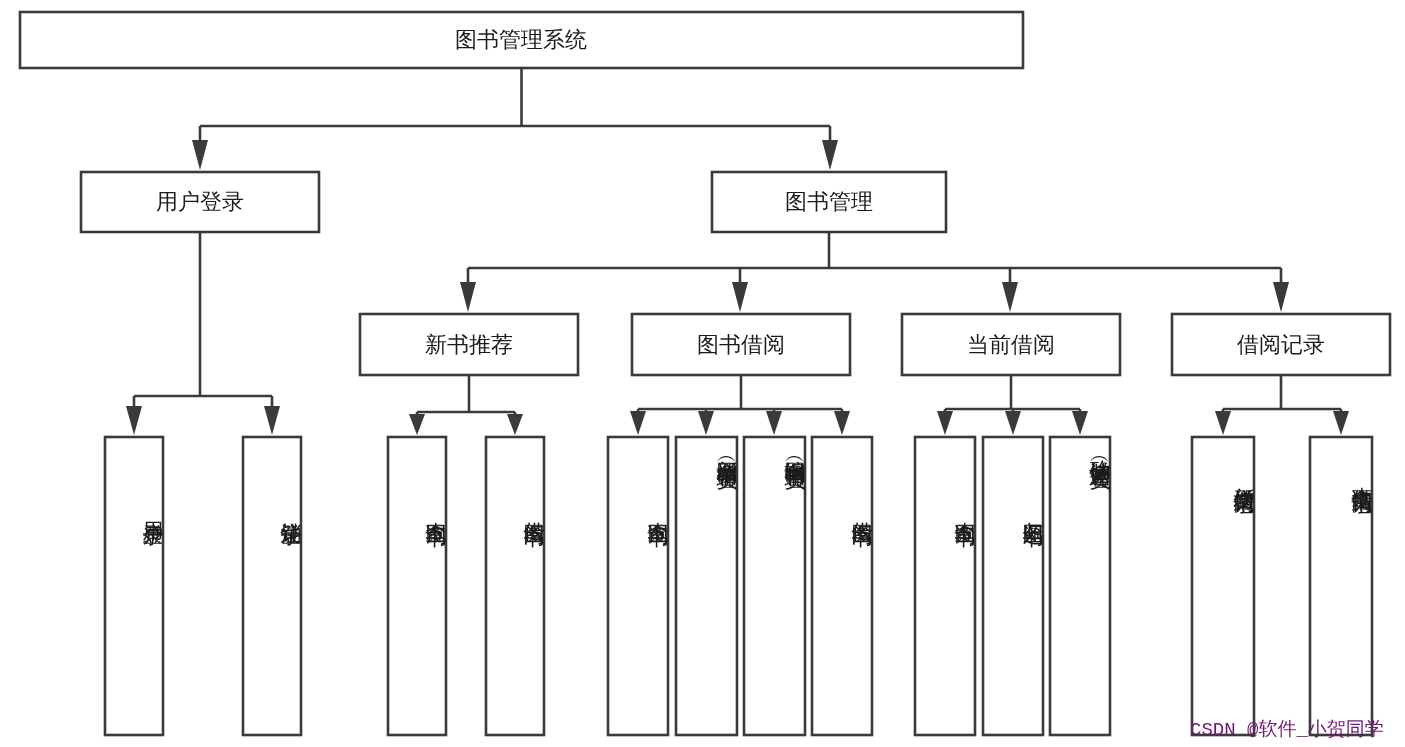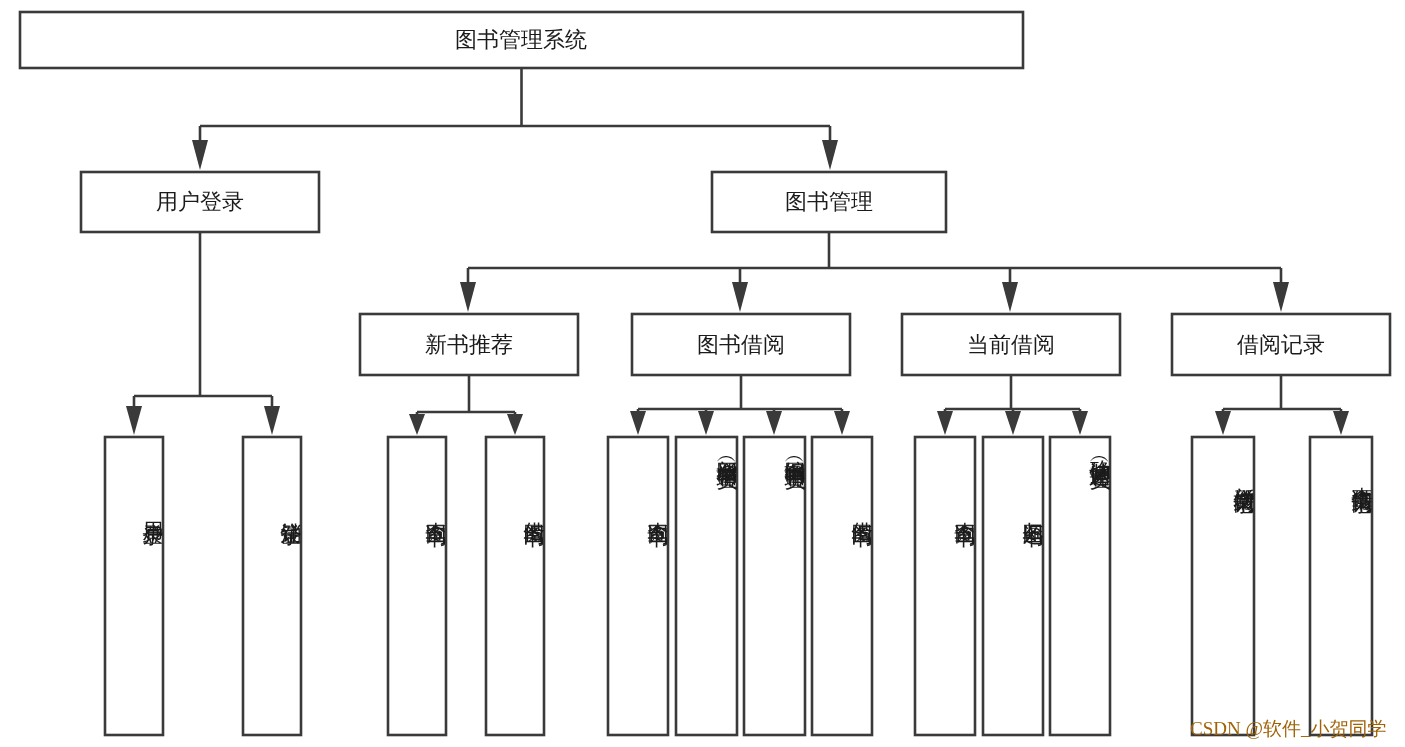--- a/index.html
+++ b/index.html
@@ -55,23 +55,23 @@
     font-size: 21px;
     line-height: 1.02;
     color: #1b1b1b;
     letter-spacing: 1.5px;
     white-space: nowrap;
     text-align: center;
     pointer-events: none;
   }
   .watermark {
     position: absolute;
-    font-family: Liberation Serif, serif;
+    font-family: Liberation Mono, monospace;
     font-size: 19px;
-    color: #a16207;
+    color: #701a75;
     white-space: nowrap;
   }
 </style>
 </head>
 <body>
 
 <div id="diagram-root">
 
   <svg id="diagram-svg" viewBox="0 0 1405 747">
 

